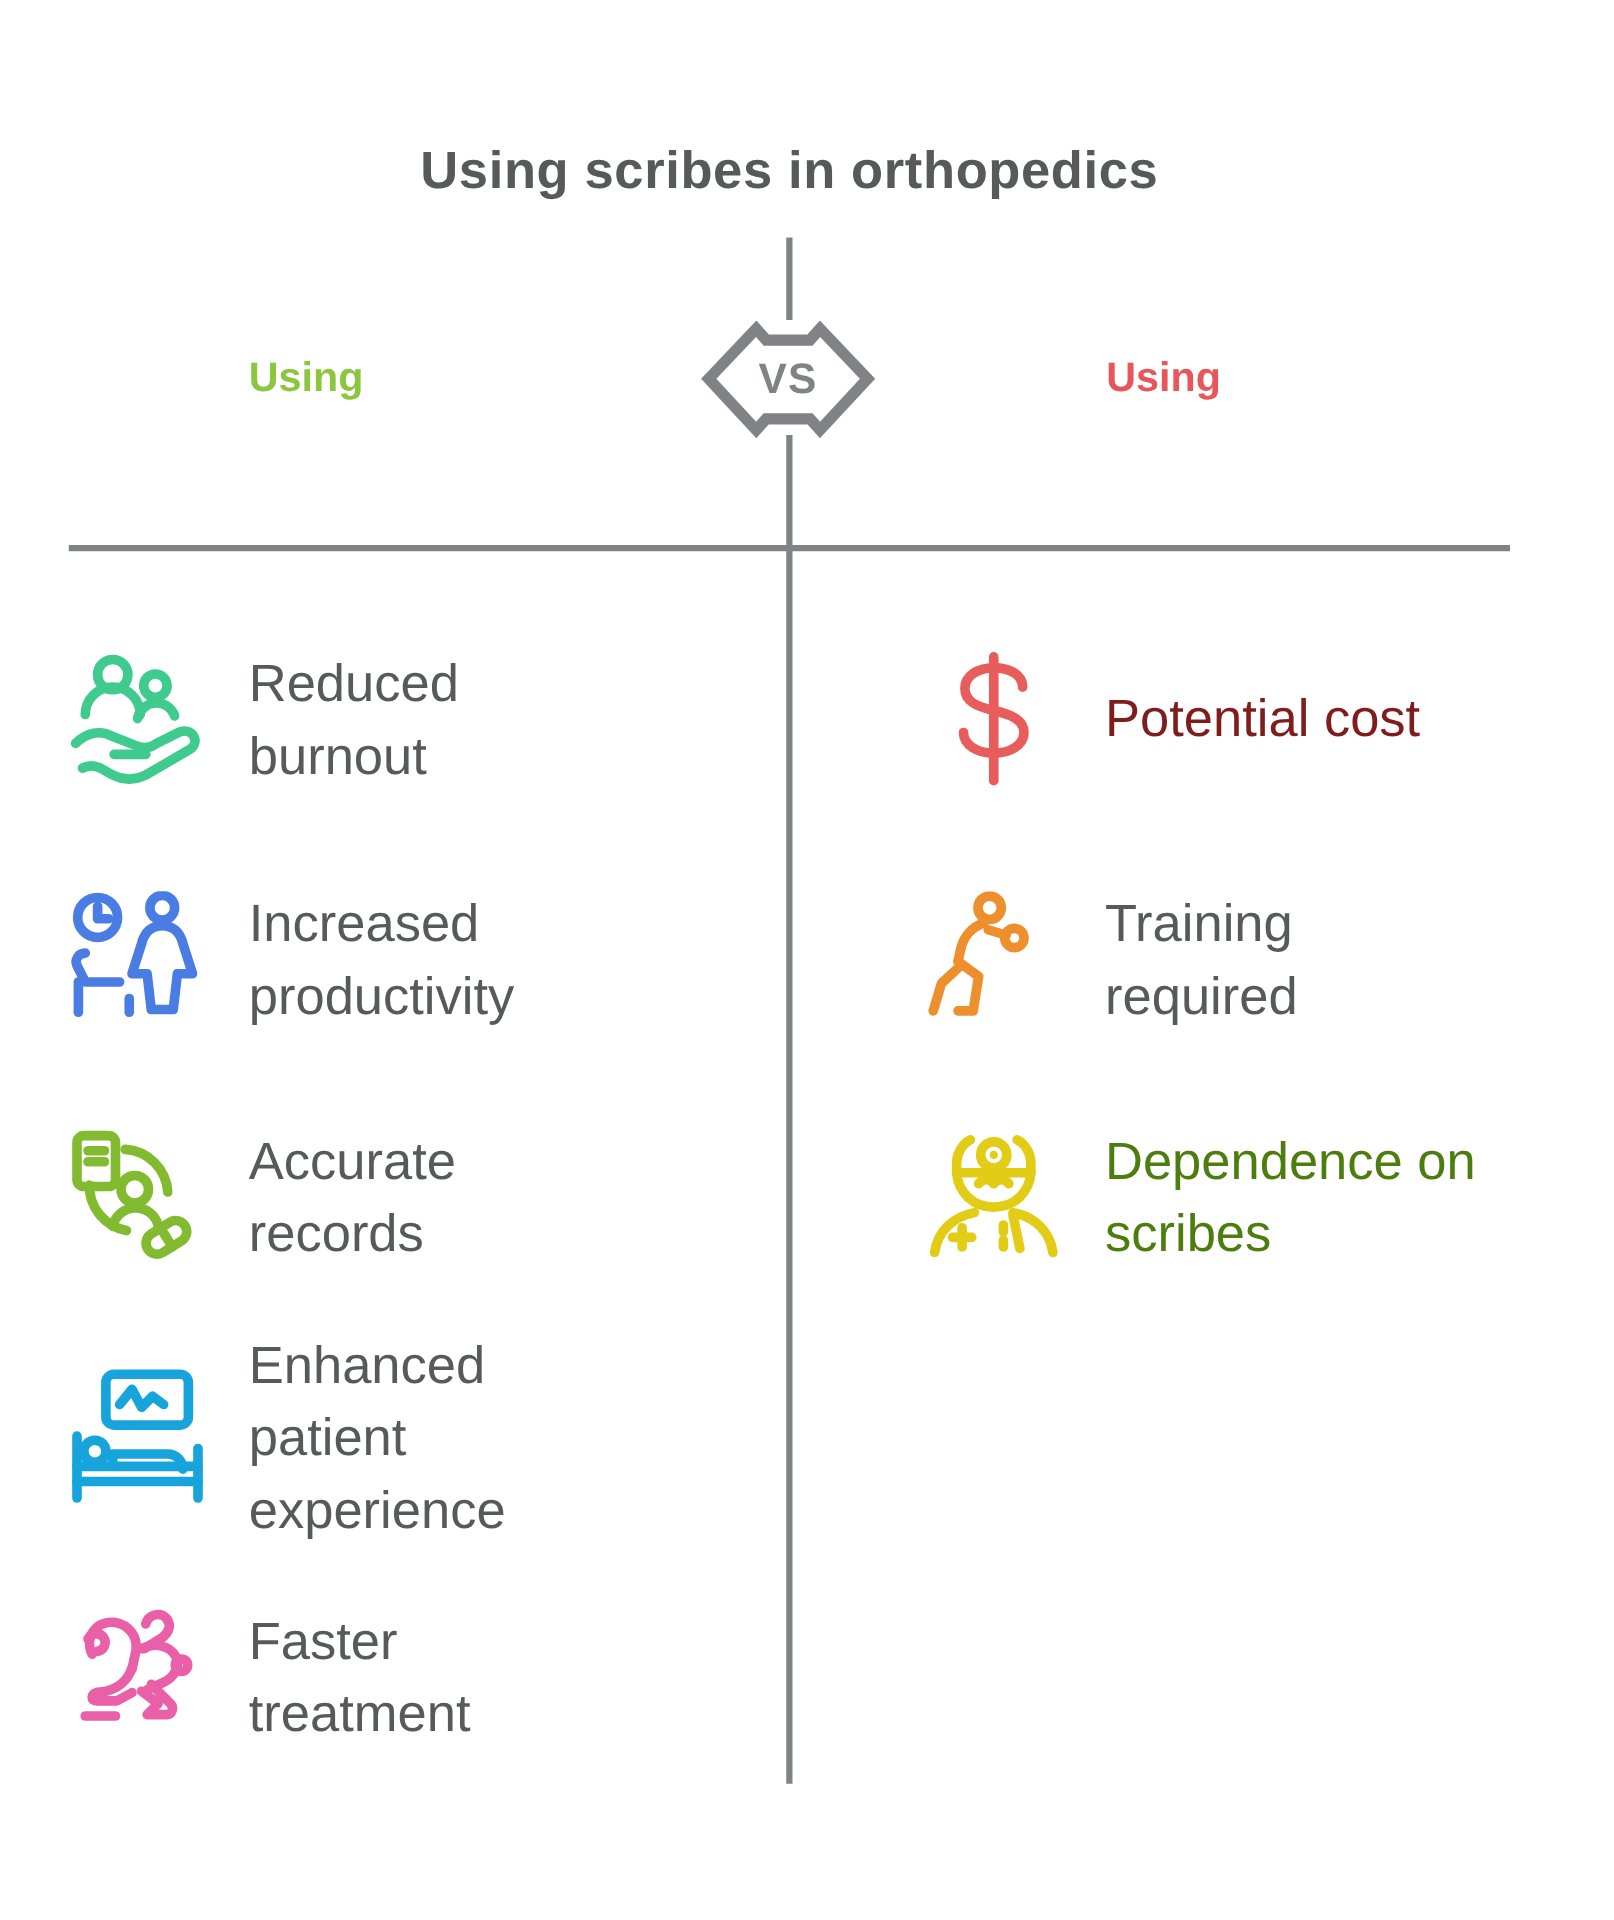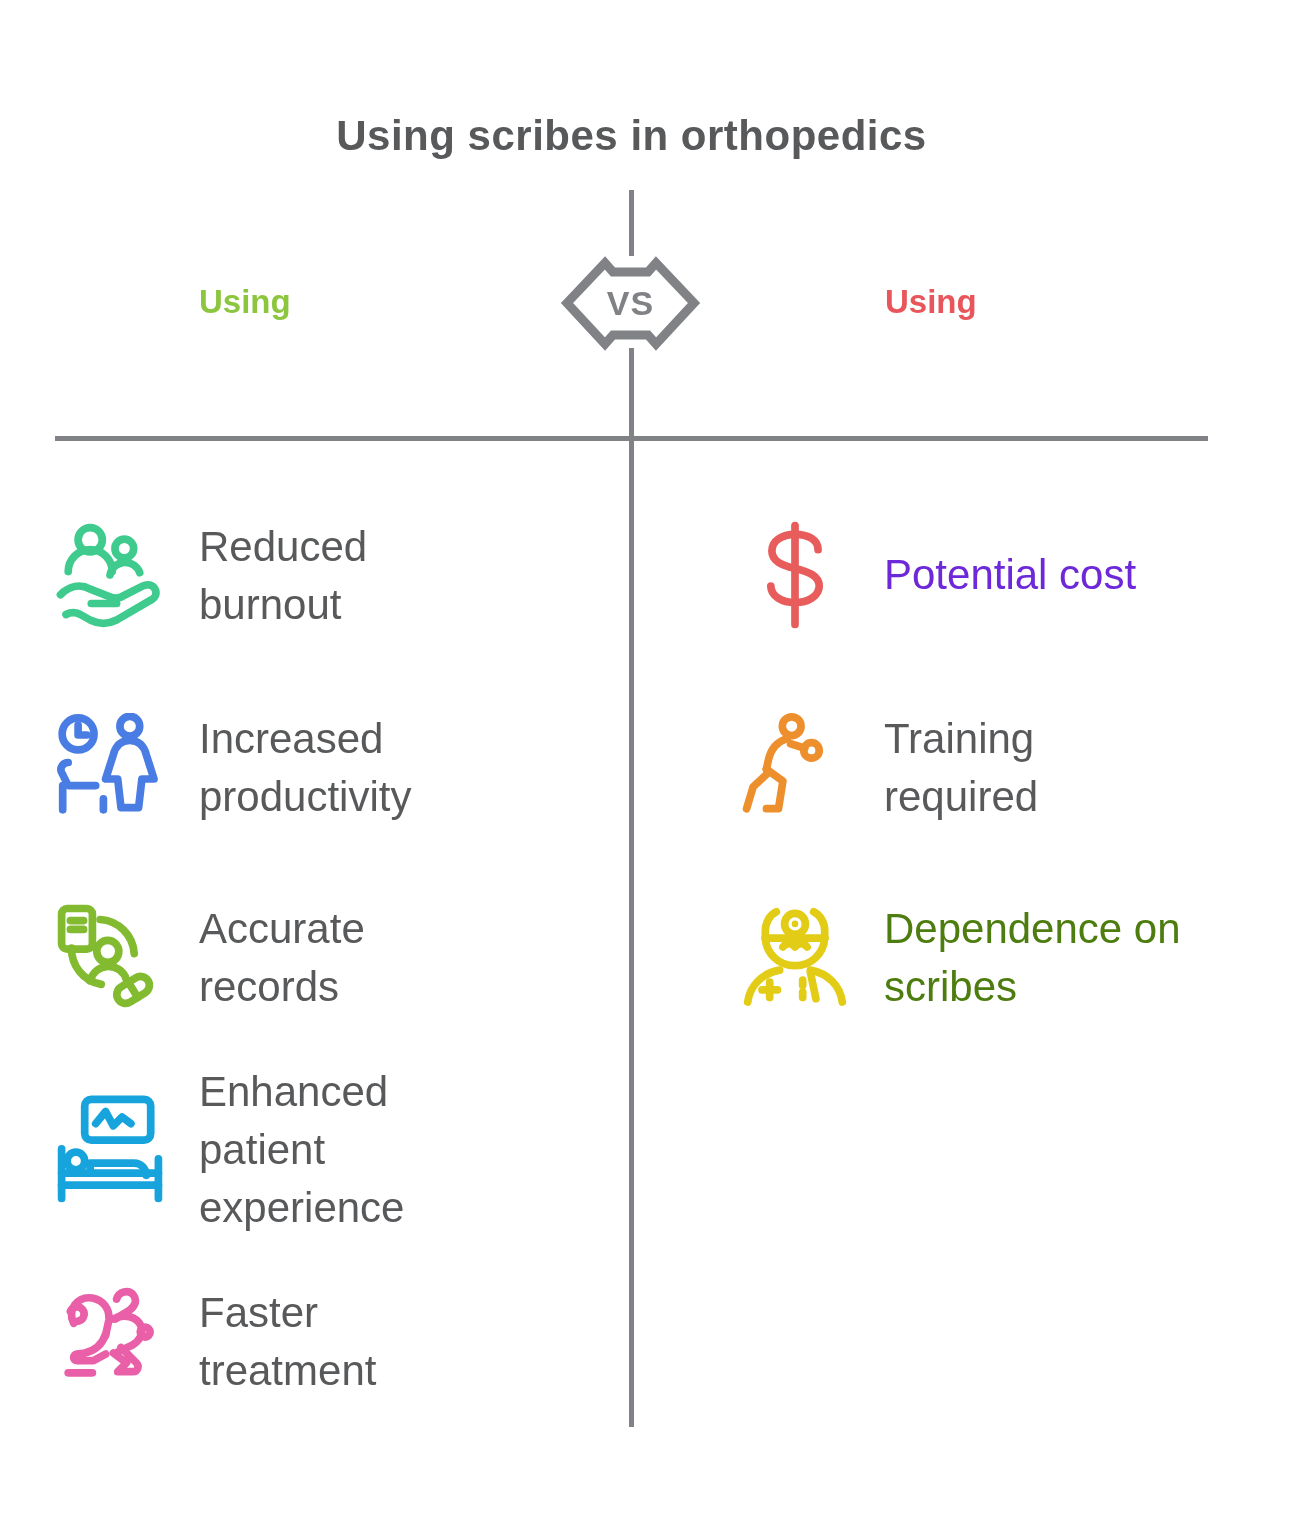--- a/index.html
+++ b/index.html
@@ -166,21 +166,21 @@
 treatment</div>
   </div>
 
   <div class="row right" style="top:515px;height:120px;">
     <div class="icon-box" style="color: rgb(232, 92, 92);">
       <svg viewBox="0 0 100 100">
         <path d="M50 5v90"></path>
         <path d="M71 27c0-9-9-14-21-14s-21 6-21 15 8 13 21 16 22 7 22 16-10 15-22 15-22-6-22-15"></path>
       </svg>
     </div>
-    <div class="label" style="color: #6d28d9;">Potential cost</div>
+    <div class="label" style="color: #7f1d1d;">Potential cost</div>
   </div>
 
   <div class="row right" style="top:708px;height:120px;">
     <div class="icon-box" style="color: rgb(238, 143, 46);">
       <svg viewBox="0 0 100 100">
         <circle cx="47" cy="12" r="8.5"></circle>
         <path d="M43 23c-9 3-15 10-17 19l-2 9"></path>
         <path d="M46 28l13 4"></path>
         <circle cx="65" cy="34" r="7"></circle>
         <path d="M24 51l15 11-4 25H24"></path>

